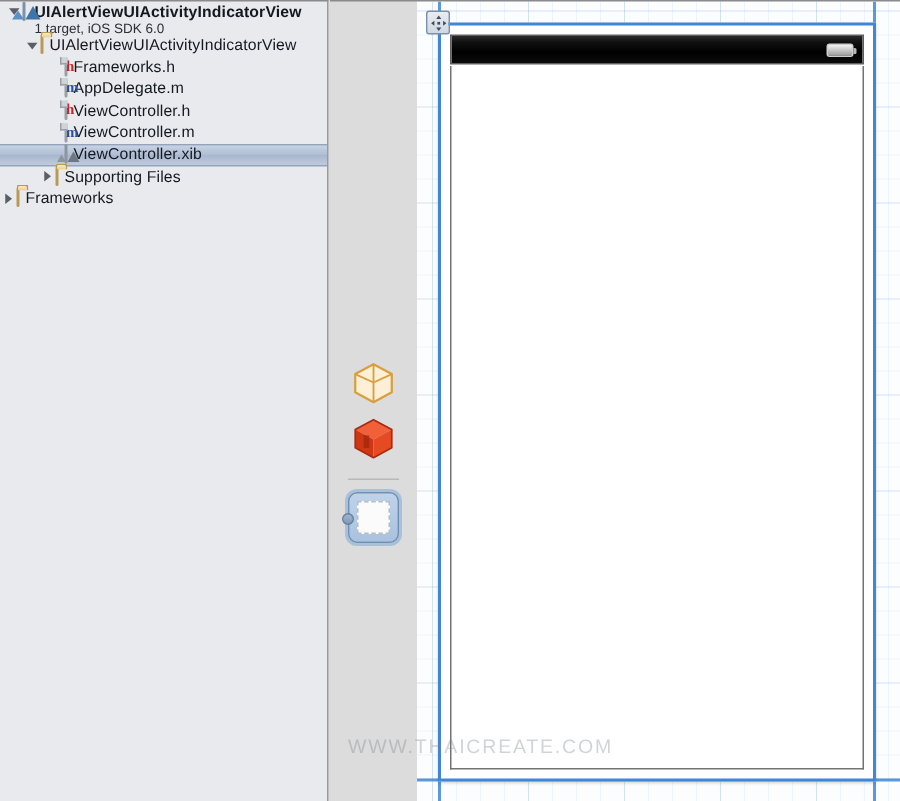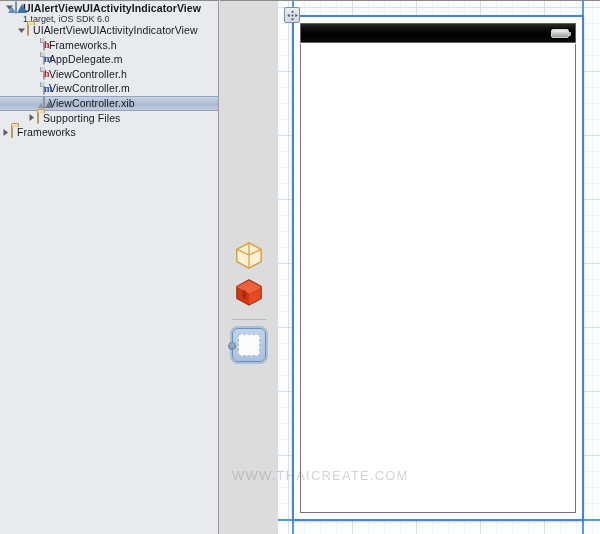--- a/index.html
+++ b/index.html
@@ -324,21 +324,21 @@
     background: linear-gradient(to bottom, #e9edf2 0%, #cfd8e3 100%);
     border: 1px solid #7d90a8;
     border-radius: 2px;
     display: flex; align-items: center; justify-content: center;
     z-index: 6;
   }
 
   
   #watermark {
     position: absolute;
-    left: 232px; top: 468px;
+    left: 232px; top: 490px;
     font-size: 13px;
     letter-spacing: 1.2px;
     color: rgba(120,128,138,0.34);
     font-family: "Liberation Sans", sans-serif;
     white-space: nowrap;
     z-index: 9;
     pointer-events: none;
   }
 
   

